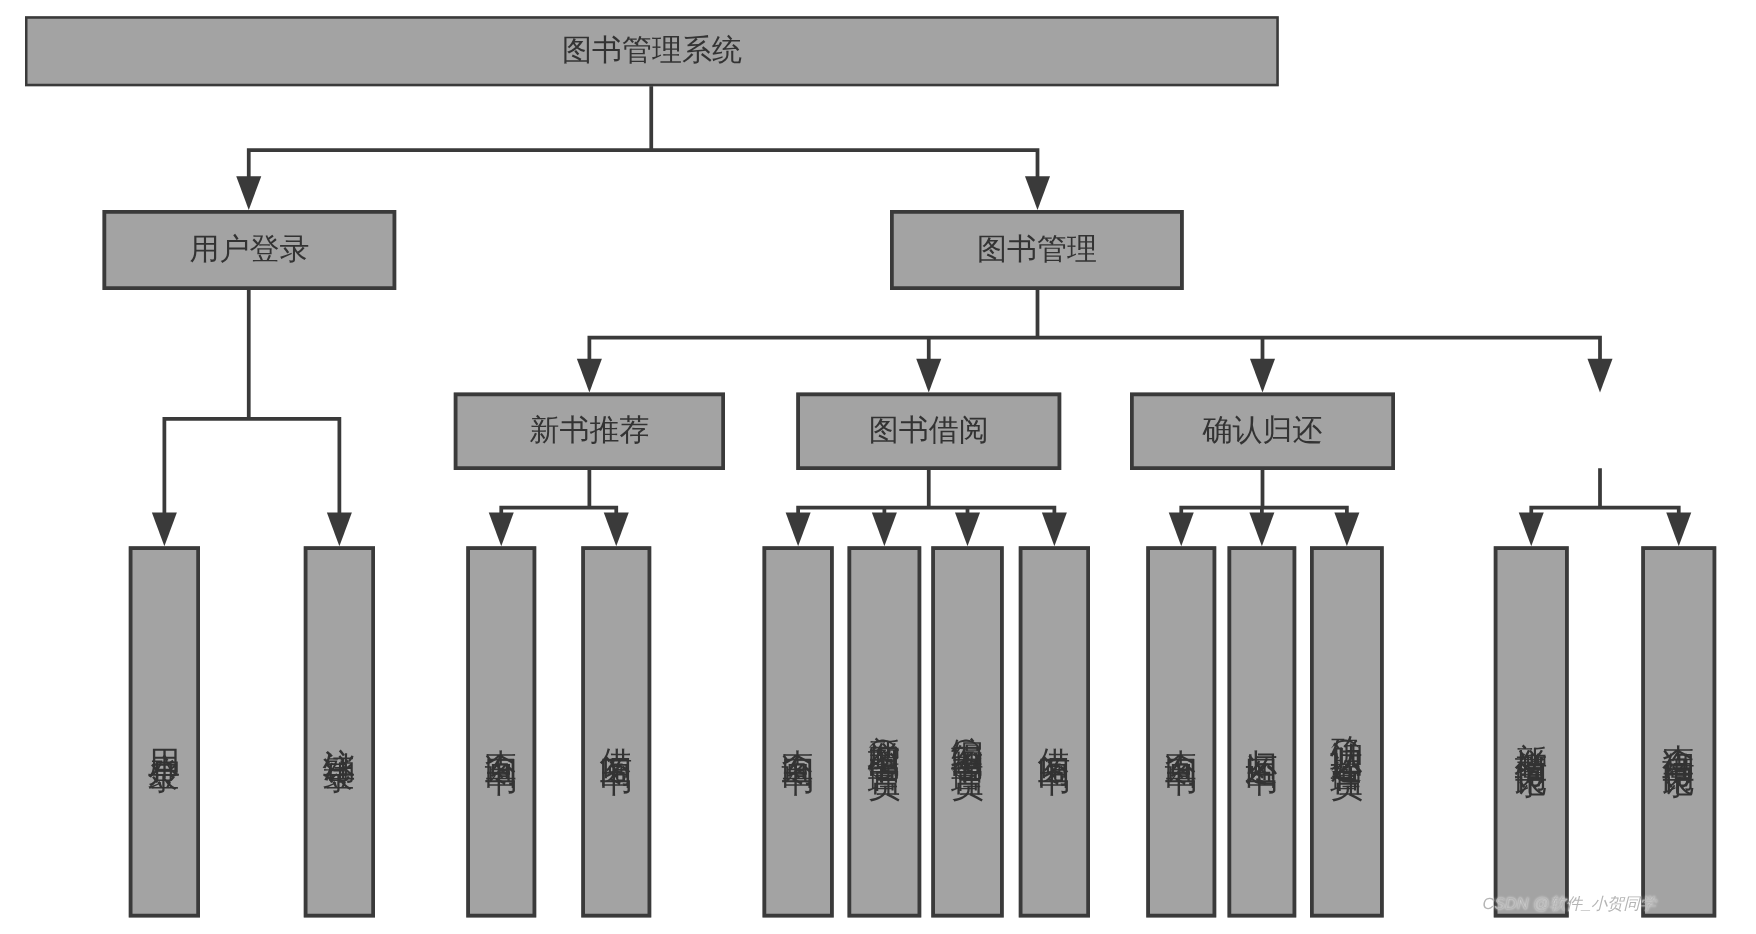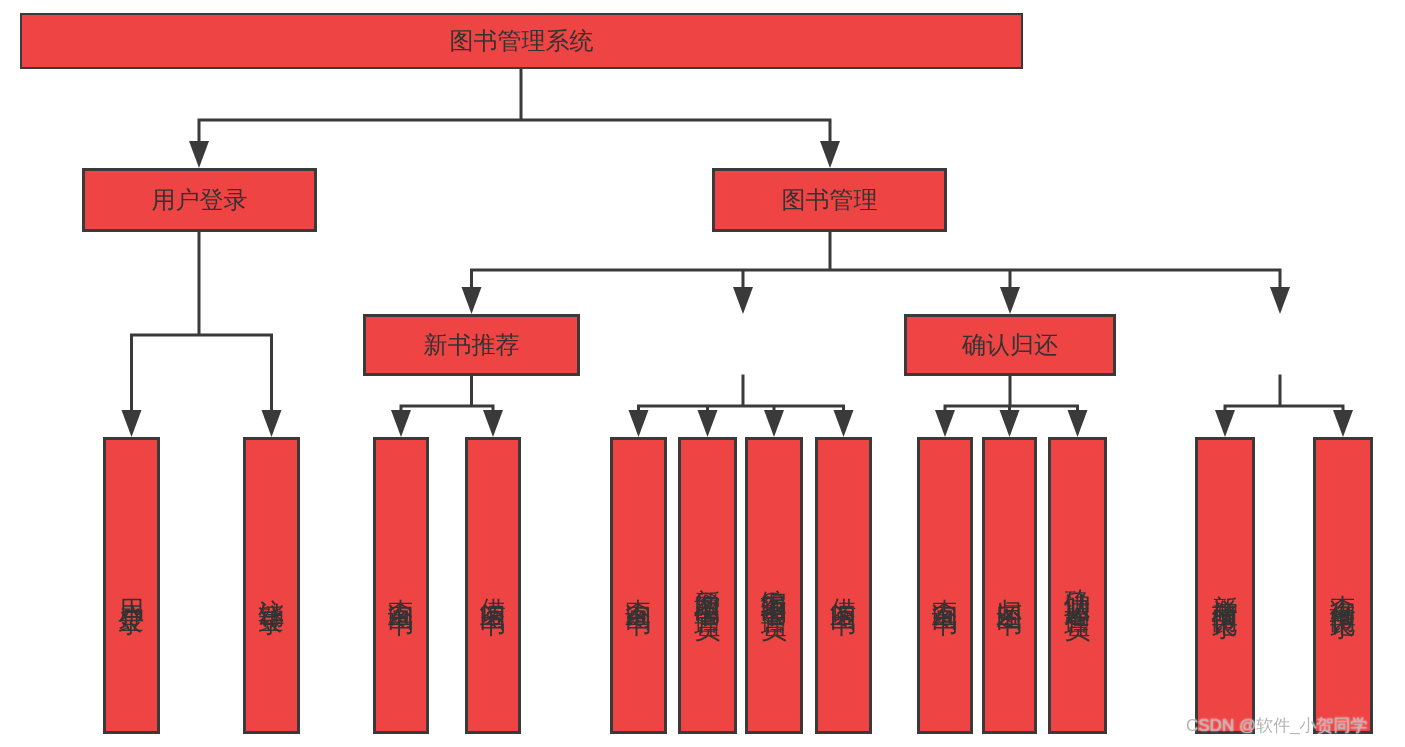--- a/index.html
+++ b/index.html
@@ -21,21 +21,21 @@
     left: 0;
     top: 0;
     width: 1405px;
     height: 747px;
     pointer-events: none;
   }
   .box {
     position: absolute;
     box-sizing: border-box;
     border: 3px solid #3a3a3a;
-    background: #ef4444;
+    background: #a3a3a3;
     display: flex;
     align-items: center;
     justify-content: center;
     text-align: center;
     line-height: 1.1;
   }
   .box.h {
     font-size: 24px;
   }
   .box.root {
@@ -43,25 +43,26 @@
   }
   .box.v {
     writing-mode: vertical-rl;
     font-size: 26px;
     letter-spacing: 4px;
   }
   .watermark {
     position: absolute;
     left: 1186px;
     top: 714px;
-    font-size: 17px;
+    font-size: 13px;
     color: #b5b5b5;
     text-shadow: 0 0 2px #ffffff;
     white-space: nowrap;
     z-index: 5;
+    font-style: italic;
   }
 </style>
 </head>
 <body>
 
 <div class="canvas">
 
   <svg id="wires" xmlns="http://www.w3.org/2000/svg">
       <path d="M 521 69 V 120 M 199 120 H 830 M 199 120 V 149 M 830 120 V 149" fill="none" stroke="#3a3a3a" stroke-width="3" stroke-linecap="square"></path>
       <polygon points="189,141 209,141 199,168" fill="#3a3a3a"></polygon>
@@ -90,20 +91,21 @@
       <polygon points="1215,410 1235,410 1225,437" fill="#3a3a3a"></polygon>
       <polygon points="1333,410 1353,410 1343,437" fill="#3a3a3a"></polygon>
     </svg>
 
   <div class="box h root" style="left:20px; top:13px; width:1003px; height:56px;">图书管理系统</div>
 
   <div class="box h" style="left:82px; top:168px; width:235px; height:64px;">用户登录</div>
   <div class="box h" style="left:363px; top:314px; width:217px; height:62px;">新书推荐</div>
 
   <div class="box h" style="left:712px; top:168px; width:235px; height:64px;">图书管理</div>
+  <div class="box h" style="left:637px; top:314px; width:212px; height:62px;">图书借阅</div>
   <div class="box h" style="left:904px; top:314px; width:212px; height:62px;">确认归还</div>
 
   <div class="box v" style="left:103px; top:437px; width:57px; height:297px;">用户登录</div>
   <div class="box v" style="left:243px; top:437px; width:57px; height:297px;">注销登录</div>
 
   <div class="box v" style="left:373px; top:437px; width:56px; height:297px;">查询图书</div>
   <div class="box v" style="left:465px; top:437px; width:56px; height:297px;">借阅图书</div>
 
   <div class="box v" style="left:610px; top:437px; width:57px; height:297px;">查询图书</div>
   <div class="box v" style="left:678px; top:437px; width:59px; height:297px;">新增图书（管理员）</div>

